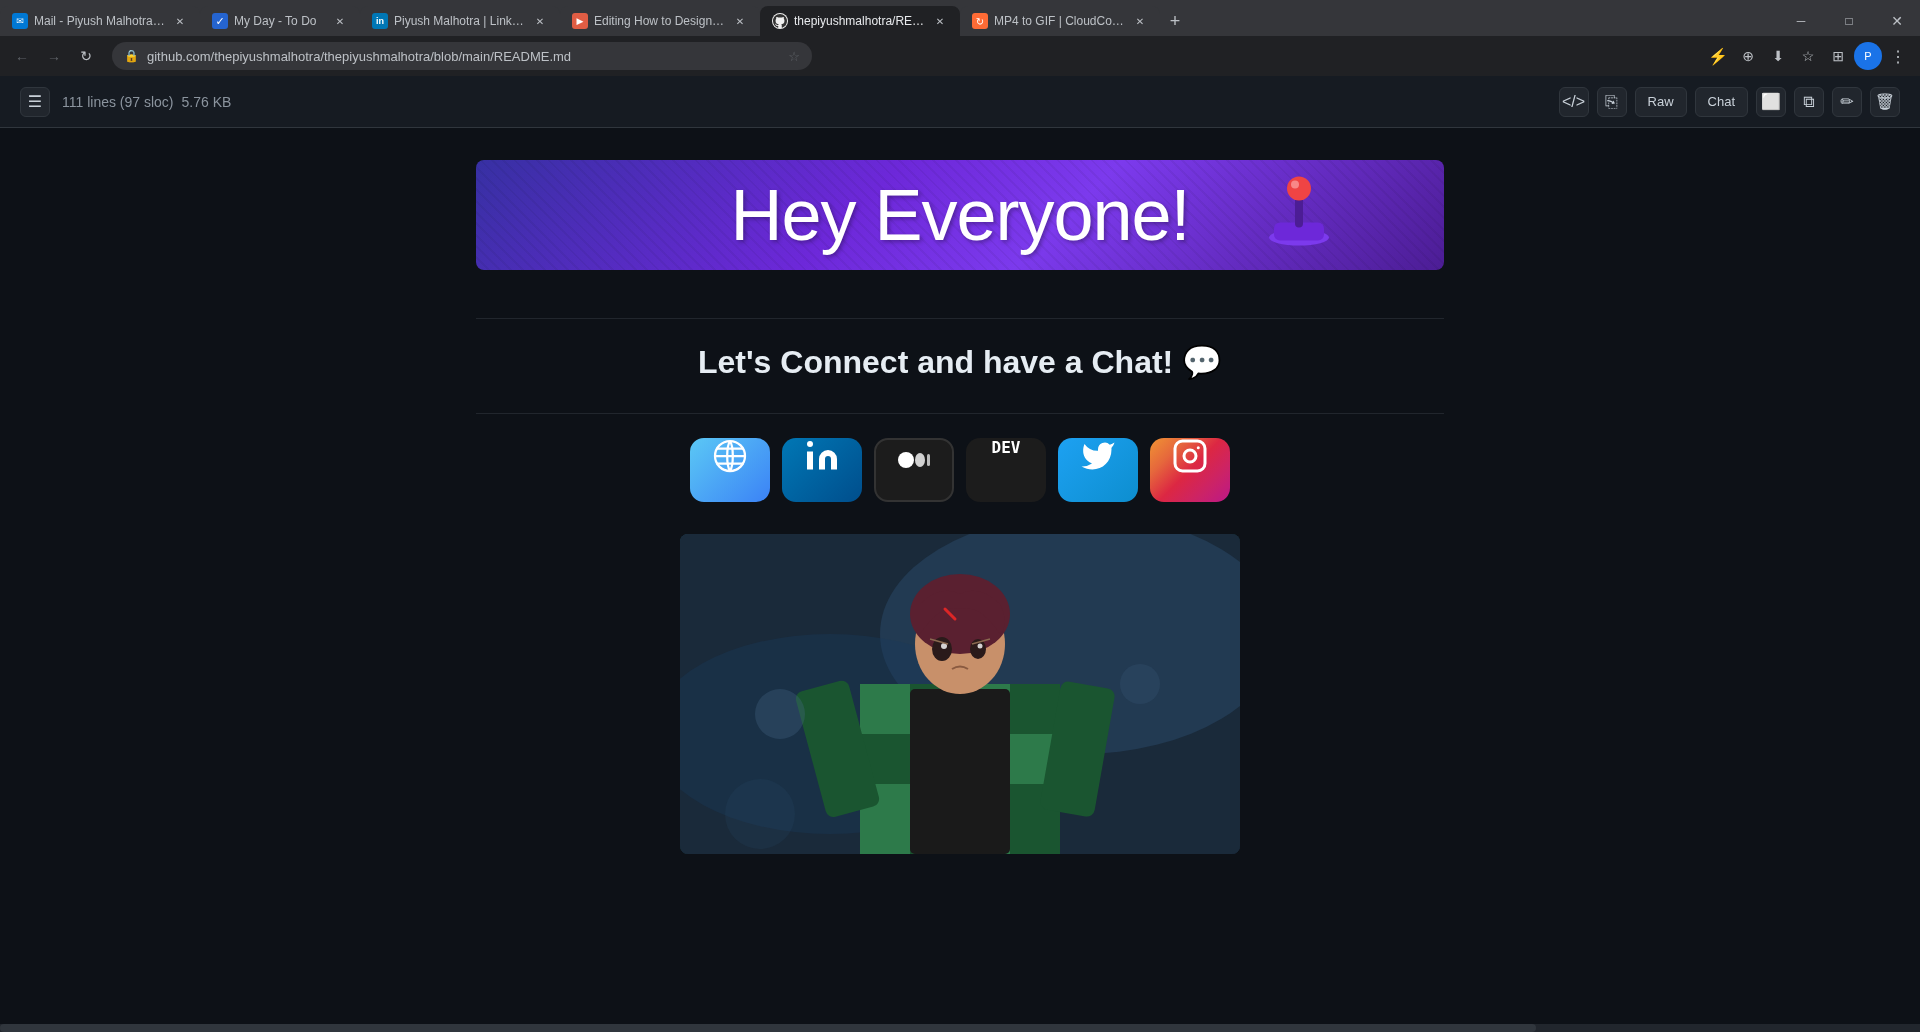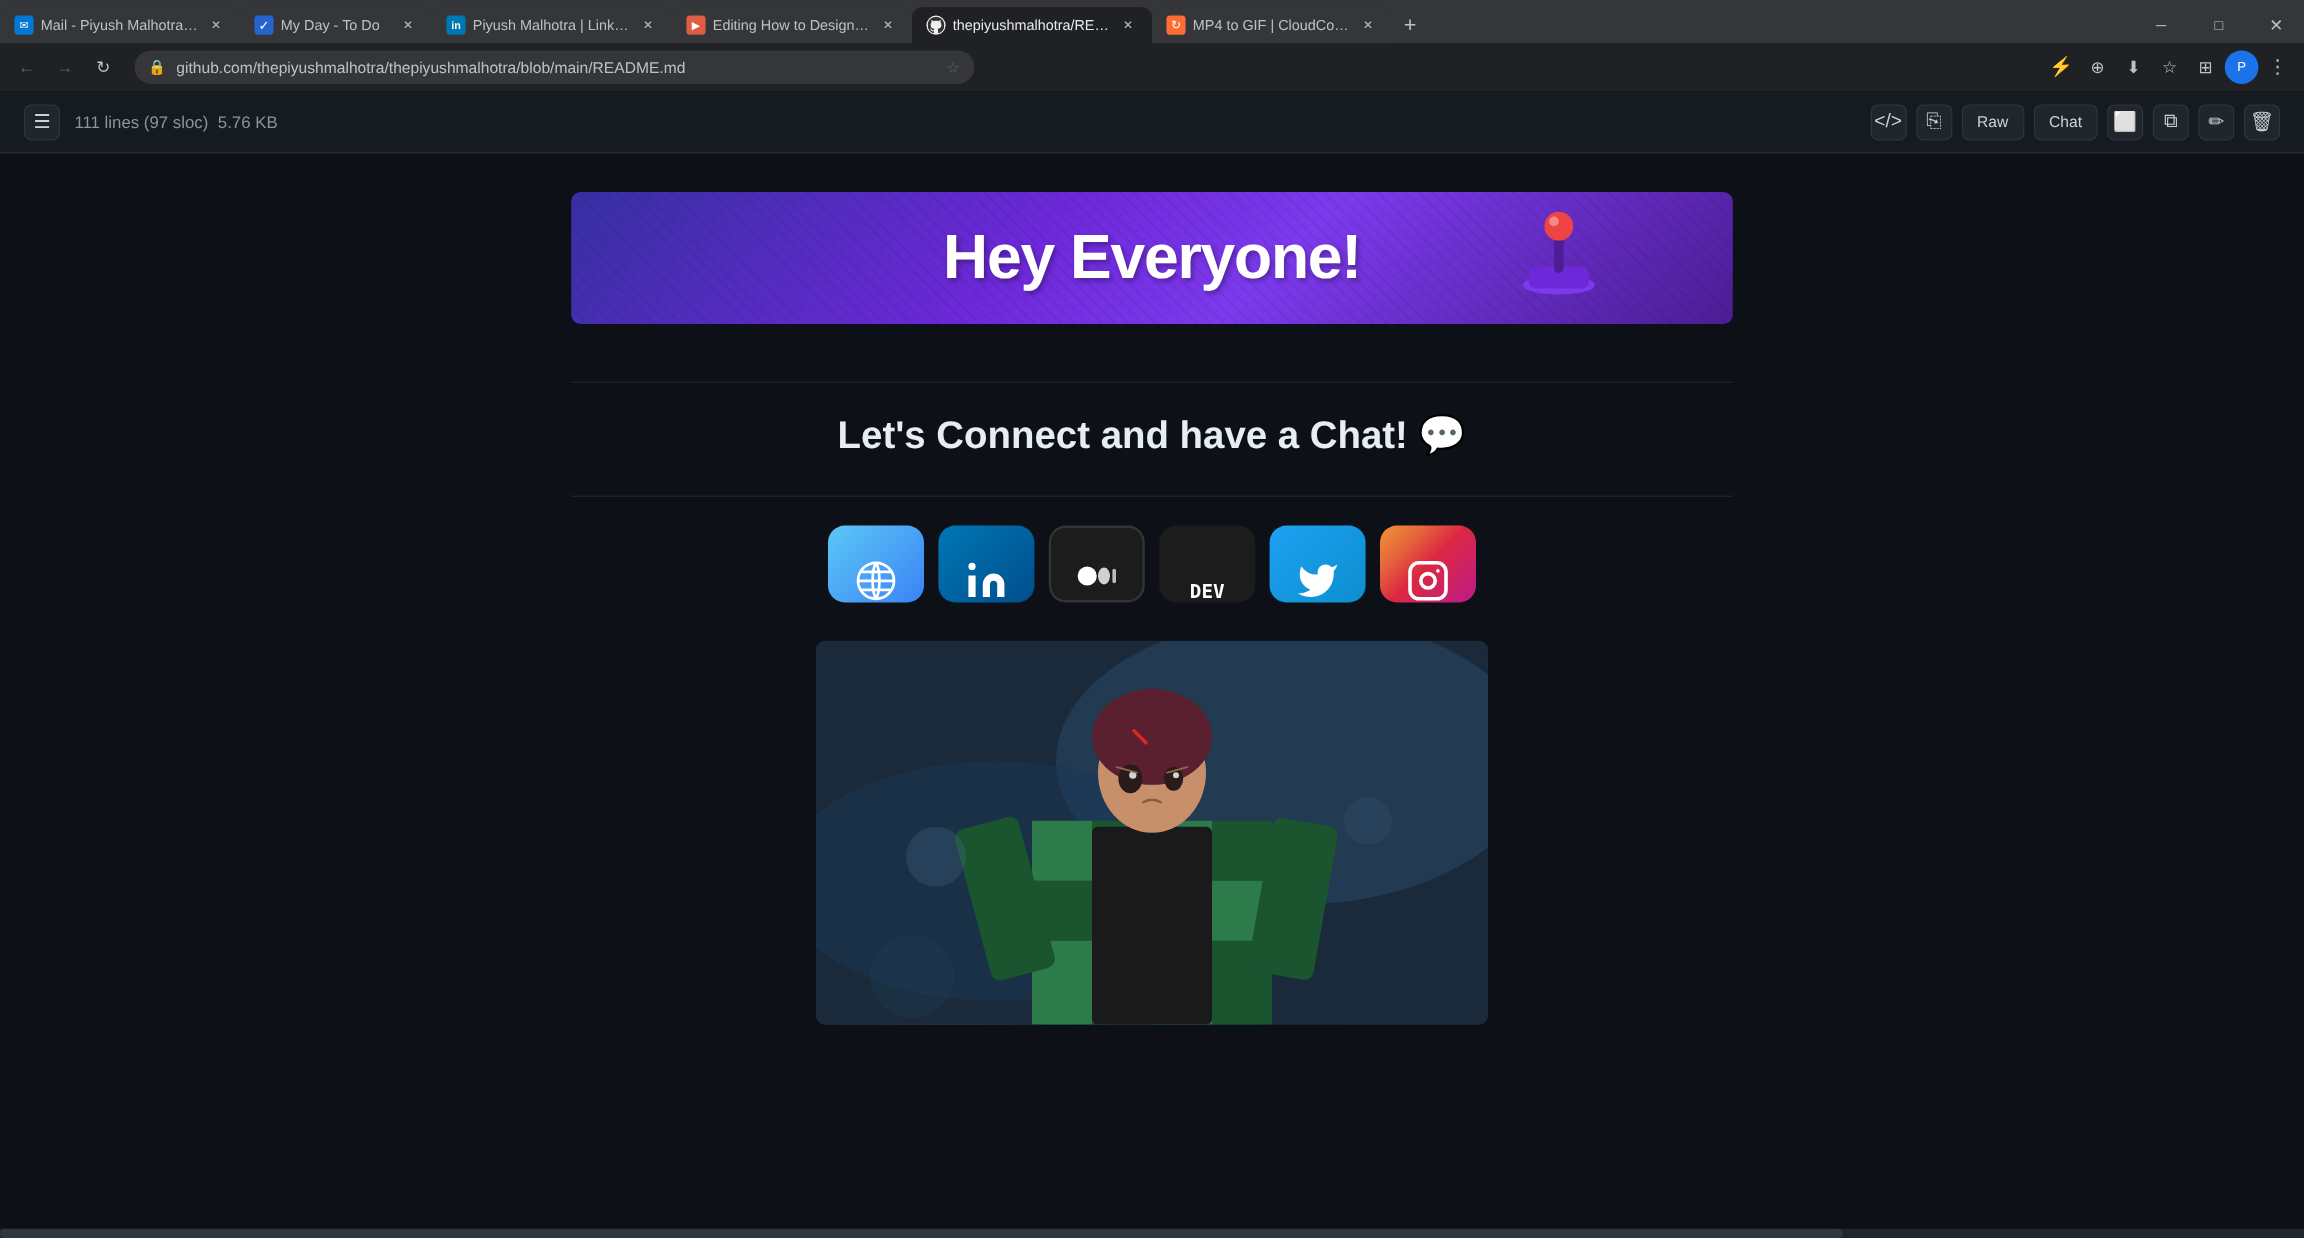--- a/index.html
+++ b/index.html
@@ -248,22 +248,22 @@
       background: repeating-linear-gradient(
         45deg,
         rgba(0,0,0,0.05) 0px,
         rgba(0,0,0,0.05) 2px,
         transparent 2px,
         transparent 8px
       );
     }
 
     .hero-text {
-      font-size: 52px;
-      font-weight: 700;
+      font-size: 72px;
+      font-weight: 400;
       color: white;
       text-shadow: 2px 2px 4px rgba(0,0,0,0.3);
       letter-spacing: -1px;
       z-index: 1;
     }
 
     .joystick-icon {
       position: absolute;
       right: 100px;
       top: 50%;
@@ -295,21 +295,21 @@
       justify-content: center;
       gap: 12px;
       margin-bottom: 32px;
     }
 
     .social-icon {
       width: 80px;
       height: 64px;
       border-radius: 14px;
       display: flex;
-      align-items: flex-end;
+      align-items: flex-start;
       justify-content: center;
       font-size: 36px;
       cursor: pointer;
     }
 
     .social-globe {
       background: linear-gradient(135deg, #5bc8f5, #3b82f6);
     }
 
     .social-linkedin {

